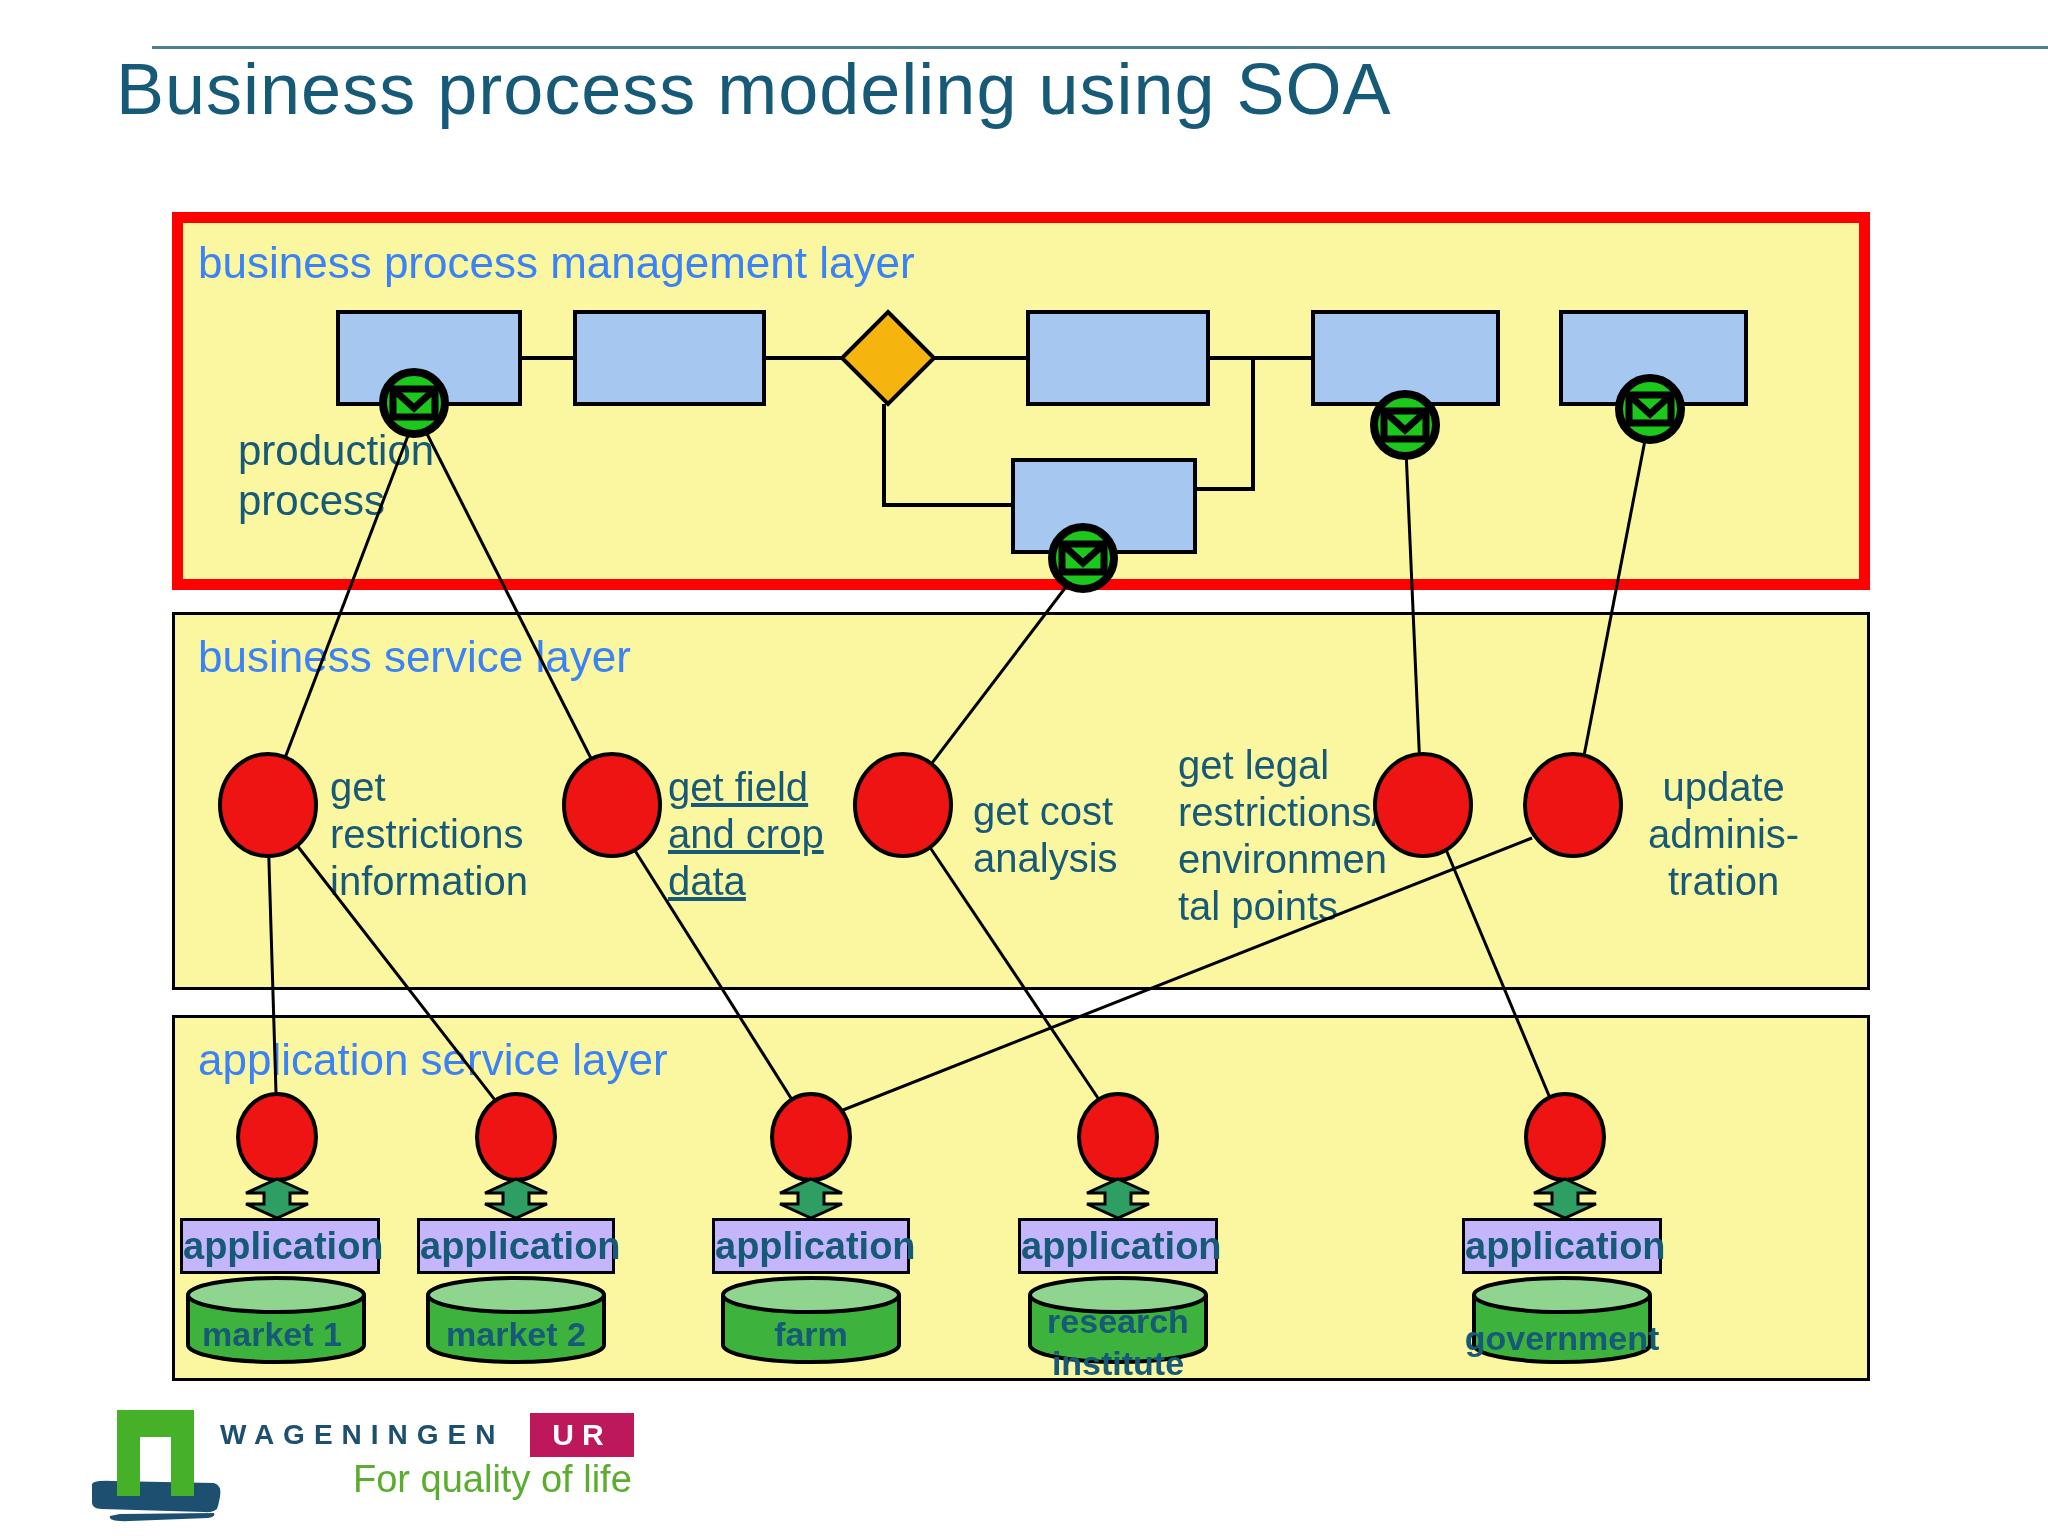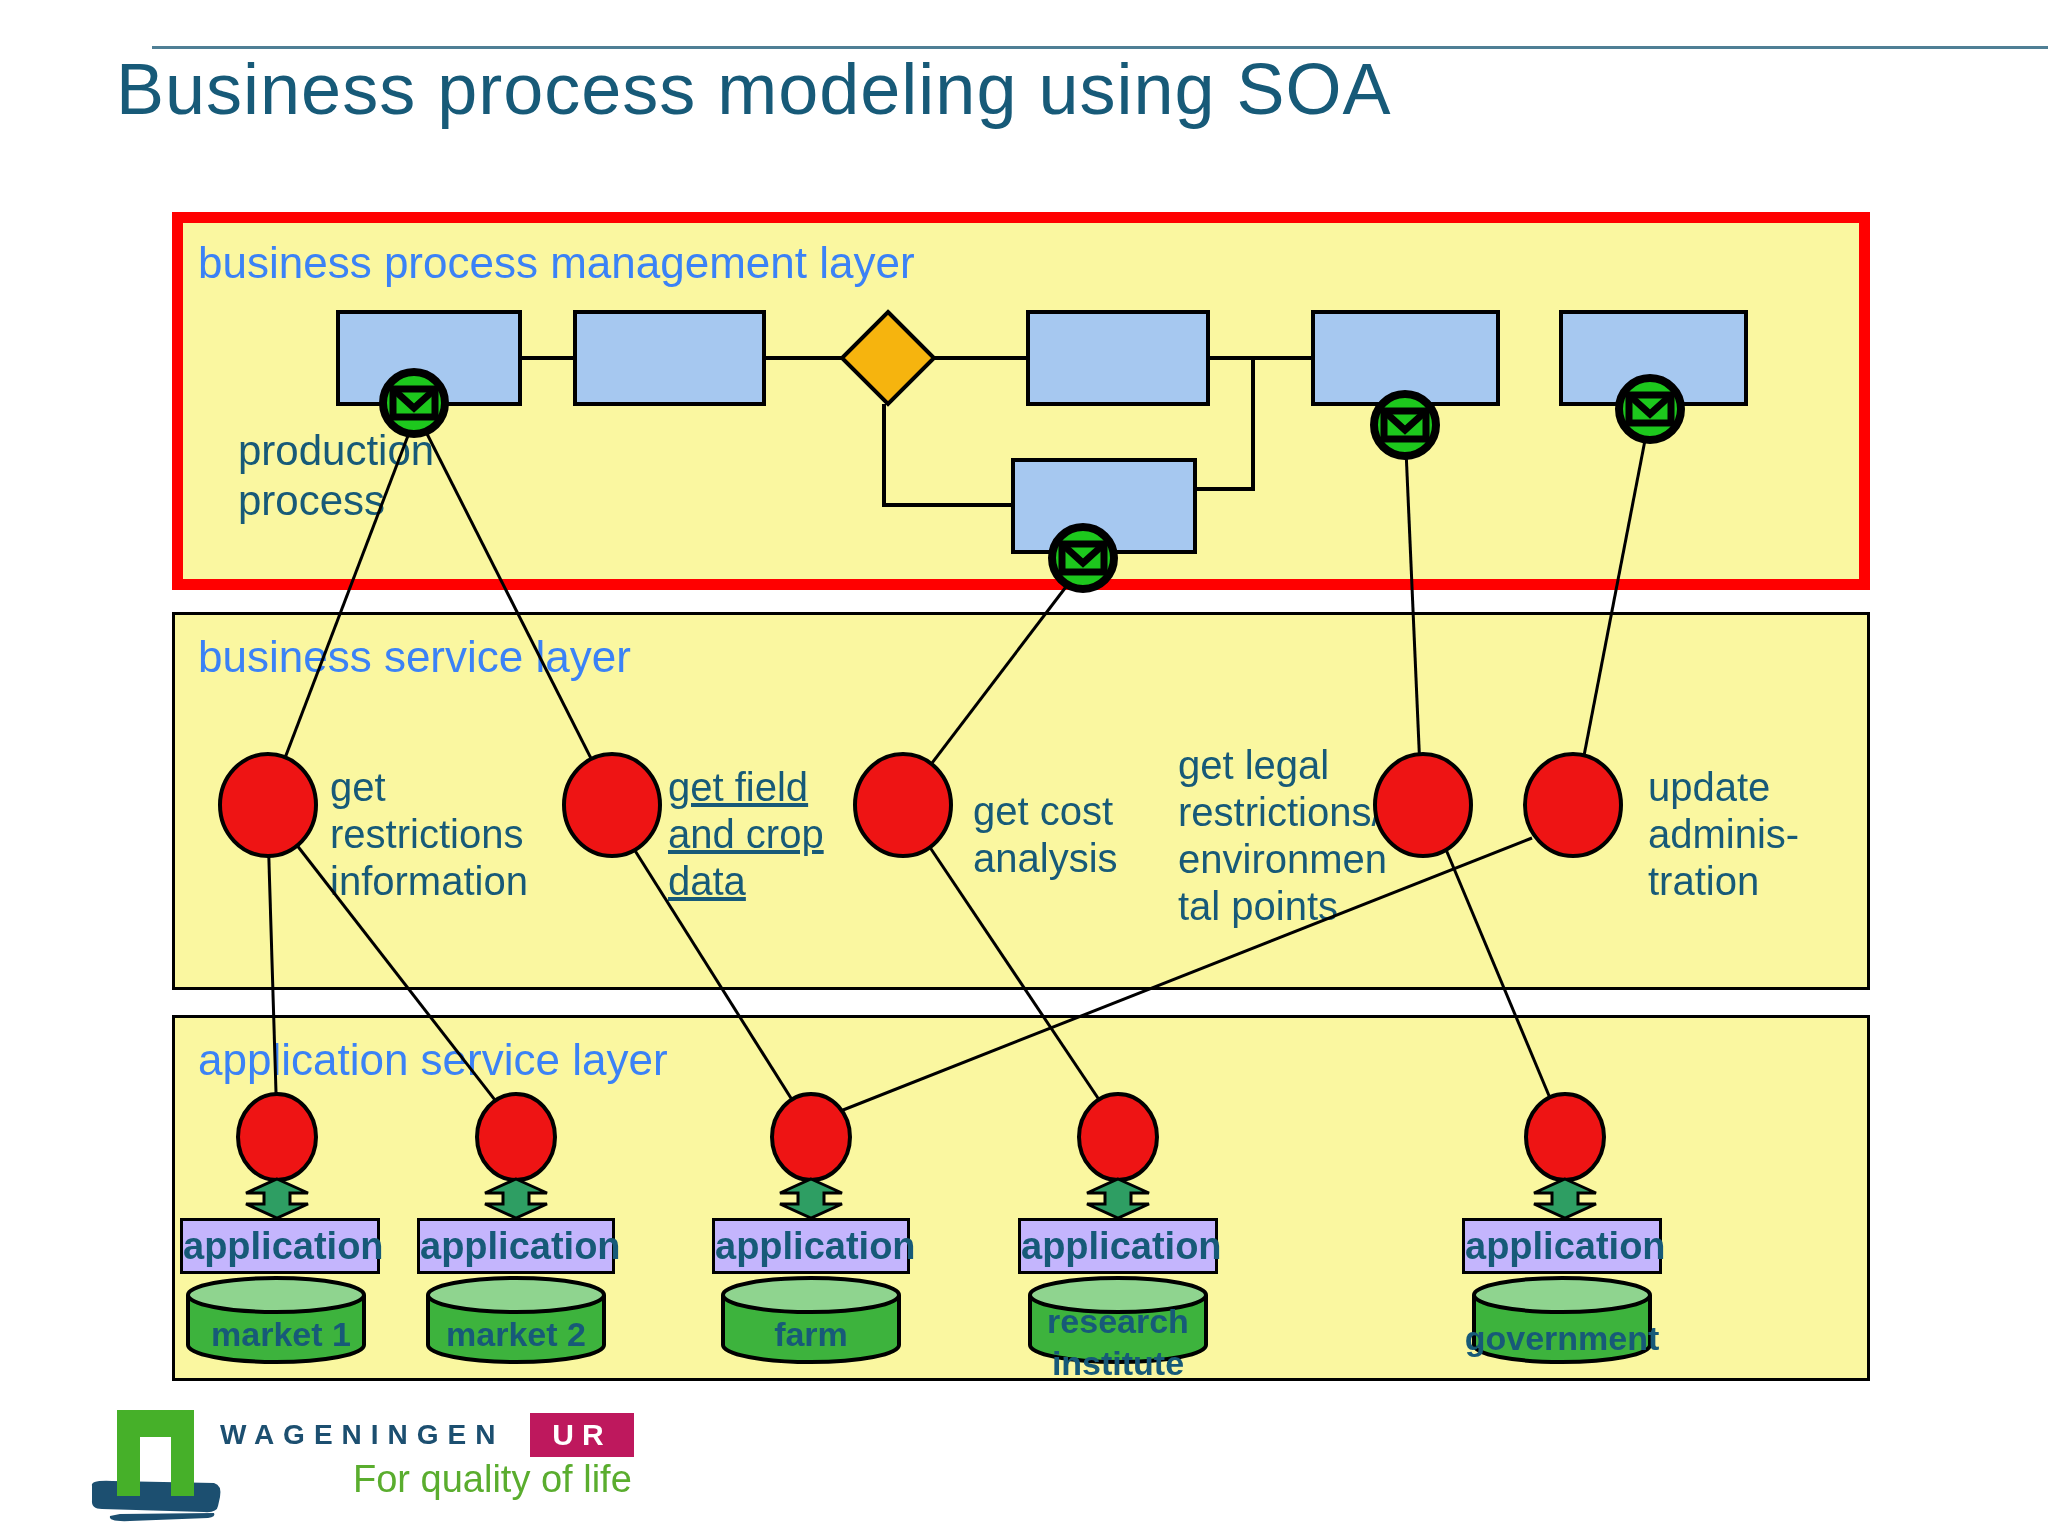--- a/index.html
+++ b/index.html
@@ -53,21 +53,21 @@
 information</div>
   <div class="abs svc-label" style="left:668px;top:764px;text-decoration:underline;">get field
 and crop
 data</div>
   <div class="abs svc-label" style="left:973px;top:788px;">get cost
 analysis</div>
   <div class="abs svc-label" style="left:1178px;top:742px;">get legal
 restrictions/
 environmen
 tal points</div>
-  <div class="abs svc-label" style="left:1648px;top:764px;">update
+  <div class="abs svc-label" style="left:1648px;top:764px;text-align:center;">update
 adminis-
 tration</div>
 
   <svg class="abs diagram-svg" viewBox="0 0 2048 1536" xmlns="http://www.w3.org/2000/svg">
 
     <g stroke="#000" stroke-width="3" fill="none">
       <path d="M414,420 L272,792"></path>
       <path d="M420,420 L608,792"></path>
       <path d="M1075,575 L910,792"></path>
       <path d="M1406,450 L1421,792"></path>
@@ -176,21 +176,21 @@
       <path d="M117,1410 L194,1410 L194,1496 L171,1496 L171,1437 L140,1437 L140,1496 L117,1496 Z" fill="#46b029"></path>
     </g>
   </svg>
 
   <div class="abs app-box" style="left:180px;width:200px;">application</div>
   <div class="abs app-box" style="left:417px;width:198px;">application</div>
   <div class="abs app-box" style="left:712px;width:198px;">application</div>
   <div class="abs app-box" style="left:1018px;width:200px;">application</div>
   <div class="abs app-box" style="left:1462px;width:200px;">application</div>
 
-  <div class="abs db-label" style="left:131px;top:1313px;">market 1</div>
+  <div class="abs db-label" style="left:122px;top:1313px;">market 1</div>
   <div class="abs db-label" style="left:366px;top:1313px;">market 2</div>
   <div class="abs db-label" style="left:968px;top:1300px;">research
 institute</div>
   <div class="abs db-label" style="left:661px;top:1313px;">farm</div>
   <div class="abs db-label" style="left:1412px;top:1317px;">government</div>
 
   <div class="abs wag">WAGENINGEN</div>
   <div class="abs ur-box">UR</div>
   <div class="abs tagline">For quality of life</div>
 

